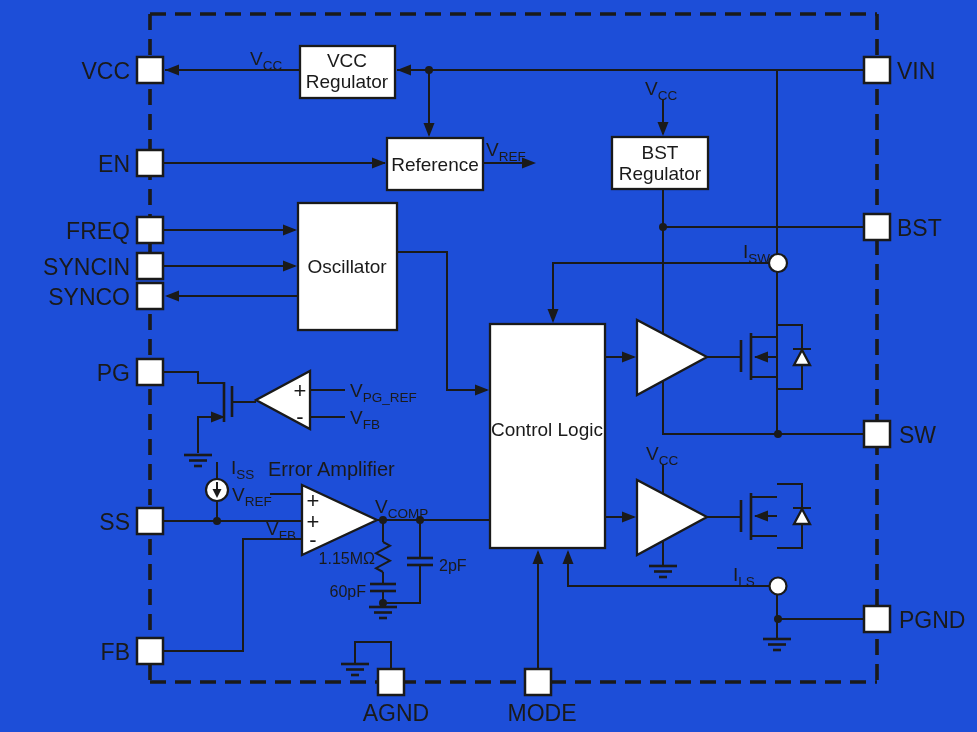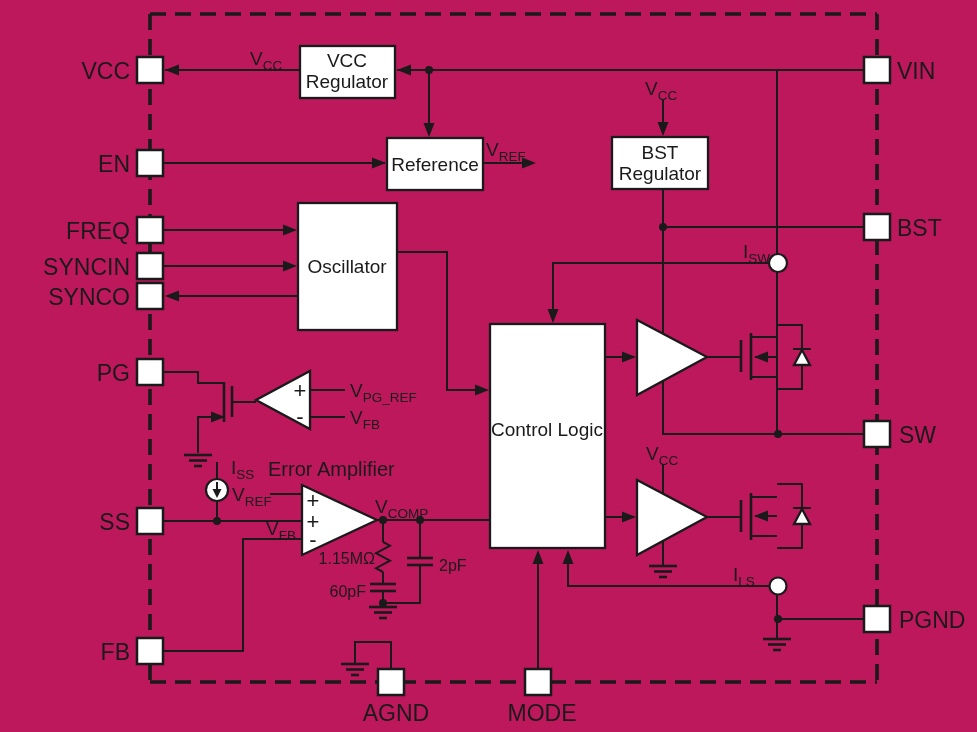--- a/index.html
+++ b/index.html
@@ -1,16 +1,16 @@
 <!DOCTYPE html>
 <html><head>
 <meta charset="utf-8">
 <style>
   html,body{margin:0;padding:0;background:#ffffff;}
-  .stage{position:relative;width:977px;height:732px;background:#be185d;overflow:hidden;
+  .stage{position:relative;width:977px;height:732px;background:#1d4ed8;overflow:hidden;
          font-family:"Liberation Sans","DejaVu Sans",sans-serif;}
   svg{display:block;}
   
   .w   {stroke:#1a1a1a;stroke-width:2;fill:none;}
   .wt  {stroke:#1a1a1a;stroke-width:2.6;fill:none;}
   .dash{stroke:#1a1a1a;stroke-width:3.6;fill:none;stroke-dasharray:16 9;}
   .blk {fill:#ffffff;stroke:#1a1a1a;stroke-width:2.3;}
   .pinbox{fill:#ffffff;stroke:#1a1a1a;stroke-width:2.5;}
   .tri {fill:#ffffff;stroke:#1a1a1a;stroke-width:2.3;}
   .ah  {fill:#1a1a1a;stroke:none;}

